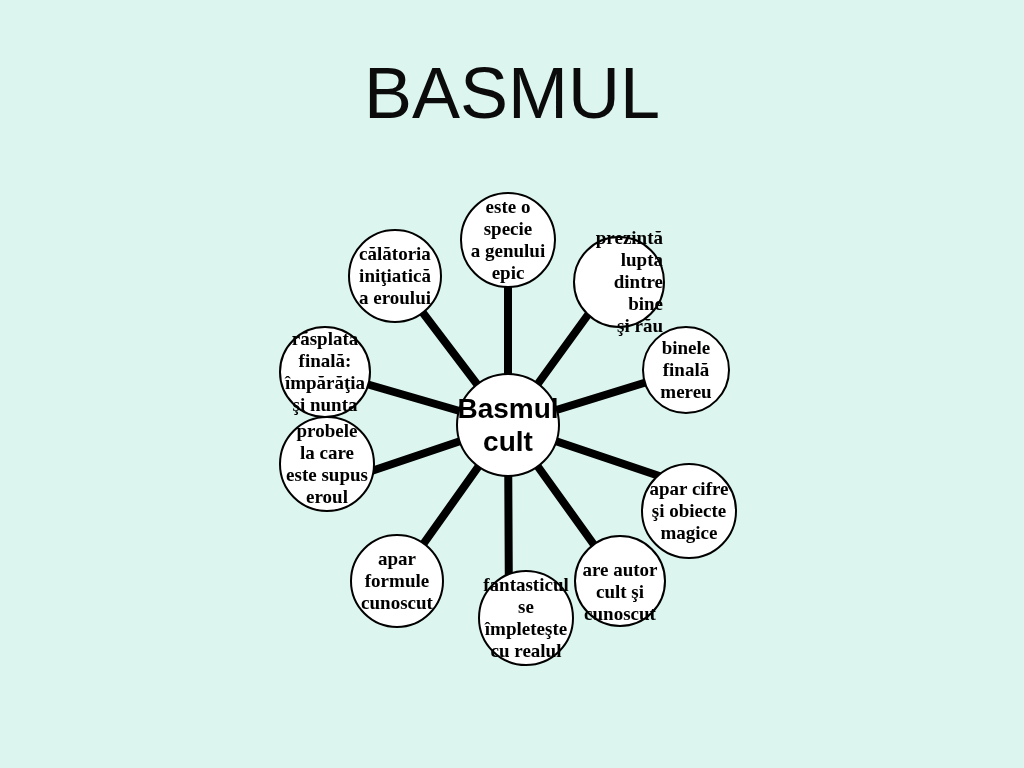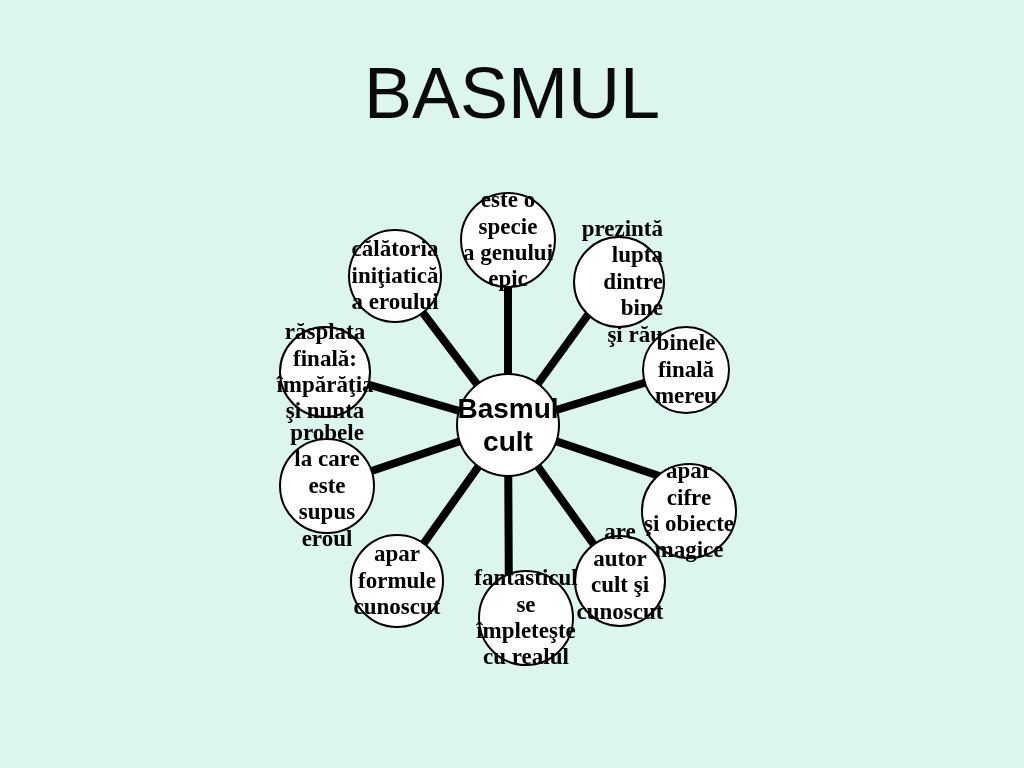--- a/index.html
+++ b/index.html
@@ -44,21 +44,21 @@
     border-radius: 50%;
     display: flex;
     align-items: center;
     justify-content: center;
     text-align: center;
     box-sizing: border-box;
   }
   .node {
     font-family: "Liberation Serif", serif;
     font-weight: 700;
-    font-size: 23px;
+    font-size: 19px;
     line-height: 1.15;
     color: #000000;
   }
   .hub {
     font-family: "Liberation Sans", sans-serif;
     font-weight: 700;
     font-size: 28px;
     line-height: 1.18;
     color: #000000;
   }
@@ -68,21 +68,21 @@
     max-width: none;
   }
   
   .n-specie      { left: 460px; top: 192px; width: 96px; height: 96px; }
   .n-prezinta    { left: 573px; top: 236px; width: 92px; height: 92px; text-align: right; }
   .n-binele      { left: 642px; top: 326px; width: 88px; height: 88px; }
   .n-cifre       { left: 641px; top: 463px; width: 96px; height: 96px; }
   .n-autor       { left: 574px; top: 535px; width: 92px; height: 92px; align-items: flex-end; }
   .n-fantasticul { left: 478px; top: 570px; width: 96px; height: 96px; }
   .n-formule     { left: 350px; top: 534px; width: 94px; height: 94px; }
-  .n-probele     { left: 279px; top: 438px; width: 96px; height: 96px; }
+  .n-probele     { left: 279px; top: 416px; width: 96px; height: 96px; }
   .n-rasplata    { left: 279px; top: 326px; width: 92px; height: 92px; }
   .n-calatoria   { left: 348px; top: 229px; width: 94px; height: 94px; }
   .hub           { left: 456px; top: 373px; width: 104px; height: 104px; }
 </style>
 </head>
 <body>
 
 <div class="slide">
 
   <div class="slide-title">BASMUL</div>

